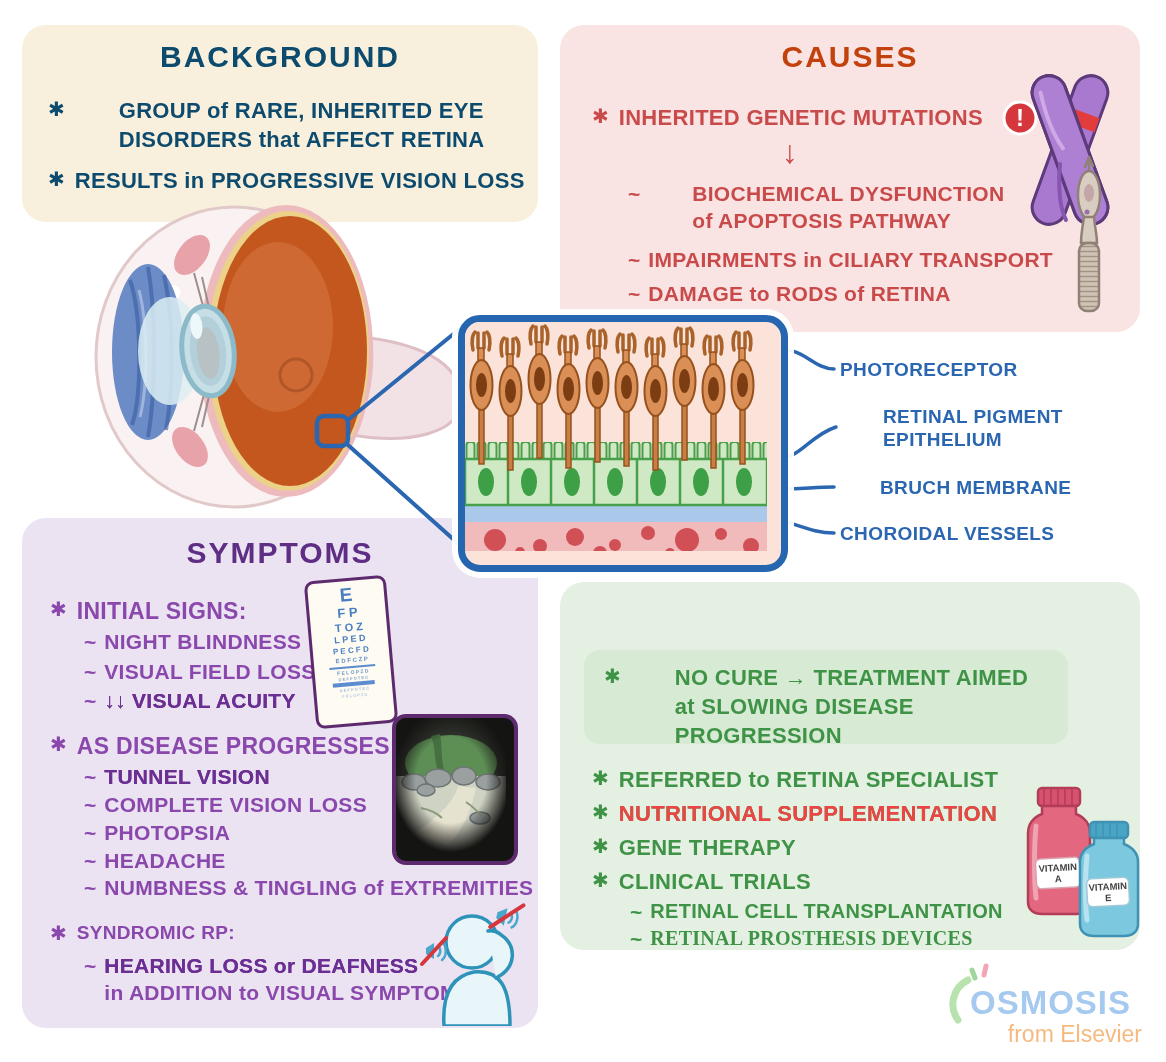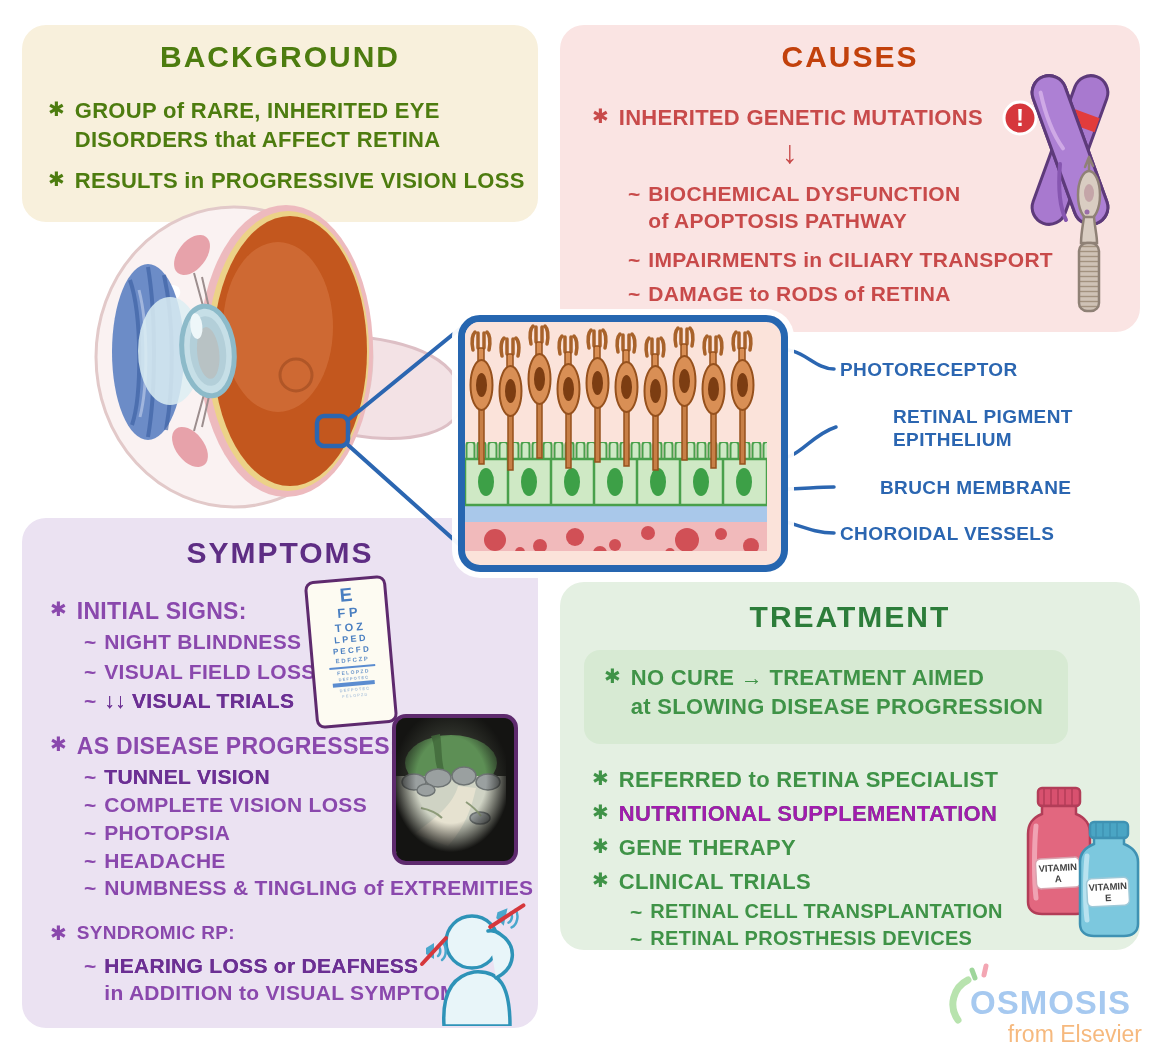--- a/index.html
+++ b/index.html
@@ -6,26 +6,26 @@
   #canvas{position:relative;width:1166px;height:1062px;background:#ffffff;overflow:hidden;
           font-family:"Liberation Sans","DejaVu Sans",sans-serif;font-weight:700;}
   .abs{position:absolute;}
   .panel{position:absolute;border-radius:24px;z-index:0;}
   .panel-title{position:absolute;text-align:center;font-size:30px;letter-spacing:2px;z-index:1;}
   .row{position:absolute;display:flex;align-items:flex-start;z-index:1;}
   .star{font-size:20px;margin-right:10px;line-height:1.35;}
   .tilde{font-size:21px;margin-right:8px;line-height:1.3;}
   .txt{font-size:22px;line-height:1.32;letter-spacing:0.3px;}
   .sub{font-size:21px;line-height:1.3;letter-spacing:0.3px;}
-  .pre{white-space:pre-line;}
+  .pre{white-space:pre-line;margin-left:44px;}
   
-  .olive{color:#4d7c0f;}
+  .olive{color:#0c4a6e;}
   .red-t{color:#c2410c;} .red{color:#c84a4a;}
   .purple-t{color:#5e2d84;} .purple{color:#8a48ad;} .purple-em{color:#6b2f93;text-shadow:0 0 0.6px #6b2f93;}
-  .green-t{color:#2c7d3a;} .green{color:#3f9347;} .green-em{color:#a21caf;text-shadow:0 0 0.6px #2f8039;text-align:center;}
+  .green-t{color:#2c7d3a;} .green{color:#3f9347;} .green-em{color:#ef4444;text-shadow:0 0 0.6px #2f8039;text-align:center;}
   .blue-lbl{color:#2b66b1;font-size:19px;line-height:1.2;letter-spacing:0.4px;z-index:4;}
   .arrow-big{position:absolute;font-size:32px;z-index:1;}
   
   #retina-box{position:absolute;left:458px;top:315px;width:316px;height:243px;
     border:7px solid #2666b0;border-radius:22px;background:#fbe3da;overflow:hidden;
     box-shadow:0 0 0 6px rgba(255,255,255,0.95);z-index:3;}
   
   #treat-highlight{position:absolute;left:584px;top:650px;width:484px;height:94px;
     background:#d7ead3;border-radius:16px;z-index:0;}
   
@@ -226,41 +226,41 @@
           <use href="#pr" x="147" y="10"></use>
         <use href="#pr" x="176" y="14"></use>
           <use href="#pr" x="205" y="4"></use>
           <use href="#pr" x="234" y="12"></use>
         <use href="#pr" x="263" y="8"></use>
       </g>
     </svg>
   </div>
 
   <div class="abs blue-lbl" style="left:840px;top:359px;">PHOTORECEPTOR</div>
-  <div class="abs blue-lbl pre" style="left:893px;top:406px;">RETINAL PIGMENT
+  <div class="abs blue-lbl pre" style="left:839px;top:406px;">RETINAL PIGMENT
 EPITHELIUM</div>
   <div class="abs blue-lbl" style="left:840px;top:477px;margin-left:40px;">BRUCH MEMBRANE</div>
   <div class="abs blue-lbl" style="left:840px;top:523px;">CHOROIDAL VESSELS</div>
 
   <div class="panel-title purple-t" style="left:22px;top:536px;width:516px;">SYMPTOMS</div>
   <div class="row" style="left:50px;top:596px;">
     <span class="star purple">✱</span>
     <div class="txt purple" style="font-size:23px;">INITIAL SIGNS:</div>
   </div>
   <div class="row" style="left:84px;top:628px;">
     <span class="tilde purple">~</span>
     <div class="sub purple">NIGHT BLINDNESS</div>
   </div>
   <div class="row" style="left:84px;top:658px;">
     <span class="tilde purple">~</span>
     <div class="sub purple">VISUAL FIELD LOSS</div>
   </div>
   <div class="row" style="left:84px;top:687px;">
     <span class="tilde purple">~</span>
-    <div class="sub purple-em">↓↓ VISUAL TRIALS</div>
+    <div class="sub purple-em">↓↓ VISUAL ACUITY</div>
   </div>
 
   <div class="row" style="left:50px;top:731px;">
     <span class="star purple">✱</span>
     <div class="txt purple" style="font-size:23px;">AS DISEASE PROGRESSES:</div>
   </div>
   <div class="row" style="left:84px;top:763px;">
     <span class="tilde purple">~</span>
     <div class="sub purple-em">TUNNEL VISION</div>
   </div>
@@ -346,21 +346,20 @@
       <path d="M26,48 c3,2 3,8 0,10 M30,44 c5,4 5,14 0,18" stroke="#4aa7cc" stroke-width="2.5" fill="none" stroke-linecap="round"></path>
       <line x1="10" y1="66" x2="34" y2="40" stroke="#d6373c" stroke-width="4" stroke-linecap="round"></line>
     </g>
     <g transform="translate(86,2) rotate(12)">
       <path d="M2,12 l9,-6 l0,18 l-9,-6 z" fill="#4aa7cc"></path>
       <path d="M15,10 c3,2 3,8 0,10 M19,6 c5,4 5,14 0,18" stroke="#4aa7cc" stroke-width="2.5" fill="none" stroke-linecap="round"></path>
       <line x1="-2" y1="28" x2="26" y2="0" stroke="#d6373c" stroke-width="4" stroke-linecap="round"></line>
     </g>
   </svg>
 
-  <div class="panel-title green-t" style="left:560px;top:600px;width:580px;">TREATMENT</div>
   <div class="row" style="left:604px;top:663px;width:450px;">
     <span class="star green">✱</span>
     <div class="txt pre green">NO CURE → TREATMENT AIMED
 at SLOWING DISEASE PROGRESSION</div>
   </div>
   <div class="row" style="left:592px;top:765px;">
     <span class="star green">✱</span>
     <div class="txt green">REFERRED to RETINA SPECIALIST</div>
   </div>
   <div class="row" style="left:592px;top:799px;">
@@ -374,21 +373,21 @@
   <div class="row" style="left:592px;top:867px;">
     <span class="star green">✱</span>
     <div class="txt green">CLINICAL TRIALS</div>
   </div>
   <div class="row" style="left:630px;top:898px;">
     <span class="tilde green">~</span>
     <div class="sub green" style="font-size:20px;">RETINAL CELL TRANSPLANTATION</div>
   </div>
   <div class="row" style="left:630px;top:925px;">
     <span class="tilde green">~</span>
-    <div class="sub green" style="font-size:20px;">RETINAL PROSTHESIS DEVICES</div>
+    <div class="sub green" style="font-size:20px;font-family:Liberation Serif, serif;">RETINAL PROSTHESIS DEVICES</div>
   </div>
 
   <svg class="abs" style="left:1012px;top:786px;z-index:2;" width="134" height="152" viewBox="0 0 134 152">
     <g>
       <rect x="26" y="2" width="42" height="18" rx="4" fill="#d8516f" stroke="#b23d58" stroke-width="2.5"></rect>
       <path d="M32,3 v16 M39,3 v16 M46,3 v16 M53,3 v16 M60,3 v16" stroke="#b23d58" stroke-width="1.5"></path>
       <path d="M30,20 L30,28 C20,32 16,38 16,48 L16,116 C16,124 22,128 30,128 L64,128 C72,128 78,124 78,116 L78,48 C78,38 74,32 64,28 L64,20 Z" fill="#e2677f" stroke="#b23d58" stroke-width="2.5"></path>
       <path d="M24,40 C22,60 22,95 24,112" stroke="#f0a3b3" stroke-width="5" fill="none" stroke-linecap="round"></path>
       <rect x="24" y="72" width="44" height="30" rx="5" fill="#ffffff" stroke="#d8a3af" stroke-width="1.5" transform="rotate(-3 46 87)"></rect>
       <text x="46" y="85" text-anchor="middle" font-size="9.5" font-weight="bold" fill="#444444" transform="rotate(-3 46 87)">

